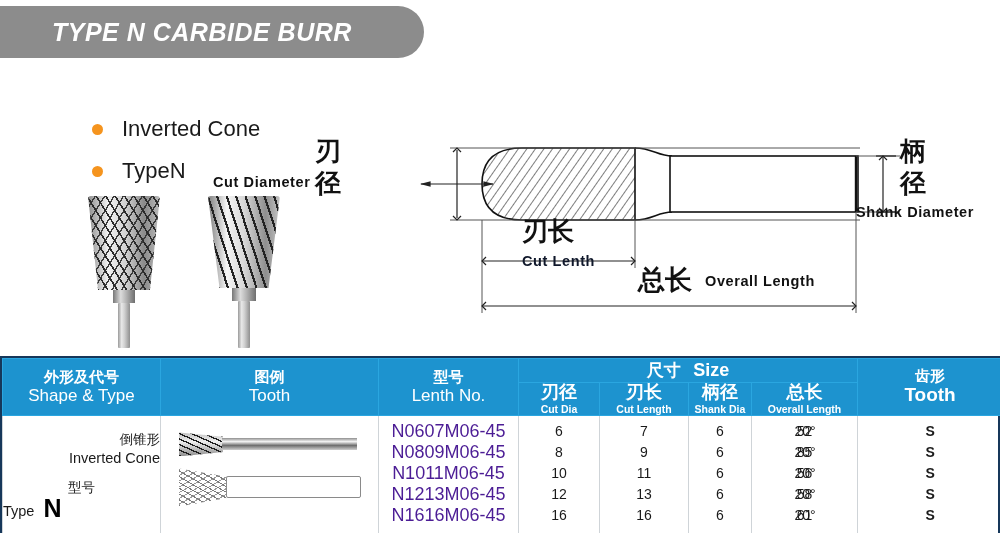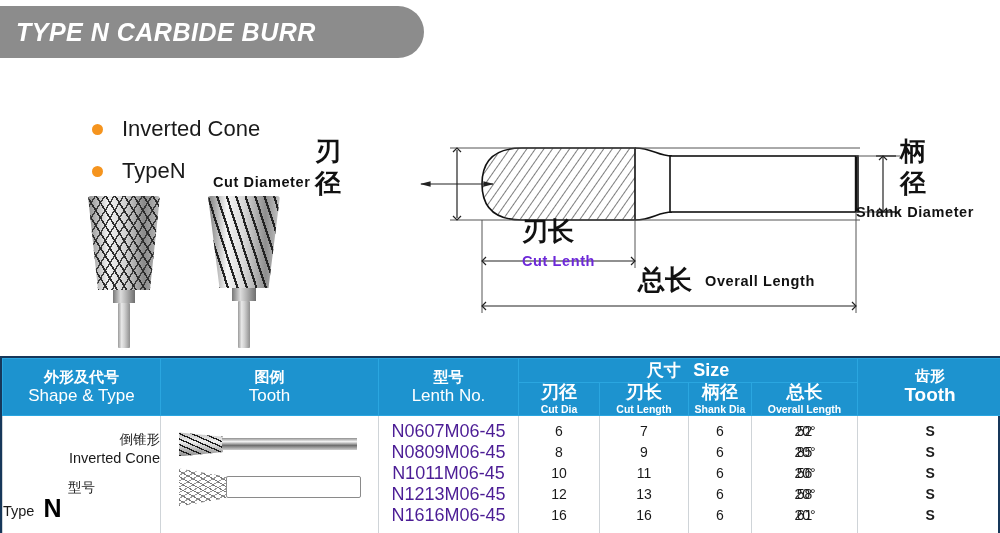--- a/index.html
+++ b/index.html
@@ -20,21 +20,21 @@
     border-top-right-radius: 26px;
     border-bottom-right-radius: 26px;
     display: flex; align-items: center;
   }
   .banner-text {
     color: #ffffff;
     font-style: italic;
     font-weight: bold;
     font-size: 25px;
     letter-spacing: 0.5px;
-    padding-left: 16px;
+    padding-left: 52px;
     white-space: nowrap;
   }
 
   
   .bullets { position: absolute; left: 92px; top: 108px; }
   .bullet-row { display: flex; align-items: center; height: 42px; }
   .dot {
     width: 11px; height: 11px; border-radius: 50%;
     background: #f5941e; margin-right: 19px; flex: none;
   }
@@ -227,21 +227,21 @@
         <line x1="576" y1="94" x2="596" y2="94" stroke="#222" stroke-width="1.2"></line>
       </g>
     </svg>
 
     
     <div style="position:absolute; left:15px; top:20px; font-size:26px; font-weight:bold; color:#111; line-height:1.0;">刃</div>
     <div style="position:absolute; left:15px; top:52px; font-size:26px; font-weight:bold; color:#111; line-height:1.0;">径</div>
     <div style="position:absolute; left:-87px; top:56px; font-size:14.5px; font-weight:bold; color:#111; letter-spacing:0.6px;">Cut Diameter</div>
 
     <div style="position:absolute; left:222px; top:96px; font-size:26px; font-weight:bold; color:#111;">刃长</div>
-    <div style="position:absolute; left:222px; top:135px; font-size:14.5px; font-weight:bold; color:#6d28d9; letter-spacing:0.6px;">Cut Lenth</div>
+    <div style="position:absolute; left:222px; top:135px; font-size:14.5px; font-weight:bold; color:#0f172a; letter-spacing:0.6px;">Cut Lenth</div>
 
     <div style="position:absolute; left:338px; top:144px; font-size:27px; font-weight:bold; color:#111;">总长</div>
     <div style="position:absolute; left:405px; top:155px; font-size:14.5px; font-weight:bold; color:#111; letter-spacing:0.6px;">Overall Length</div>
 
     <div style="position:absolute; left:600px; top:20px; font-size:26px; font-weight:bold; color:#111; line-height:1.0;">柄</div>
     <div style="position:absolute; left:600px; top:52px; font-size:26px; font-weight:bold; color:#111; line-height:1.0;">径</div>
     <div style="position:absolute; left:556px; top:86px; font-size:14.5px; font-weight:bold; color:#111; letter-spacing:0.6px;">Shank Diameter</div>
   </div>
 
   <div class="table-wrap">

